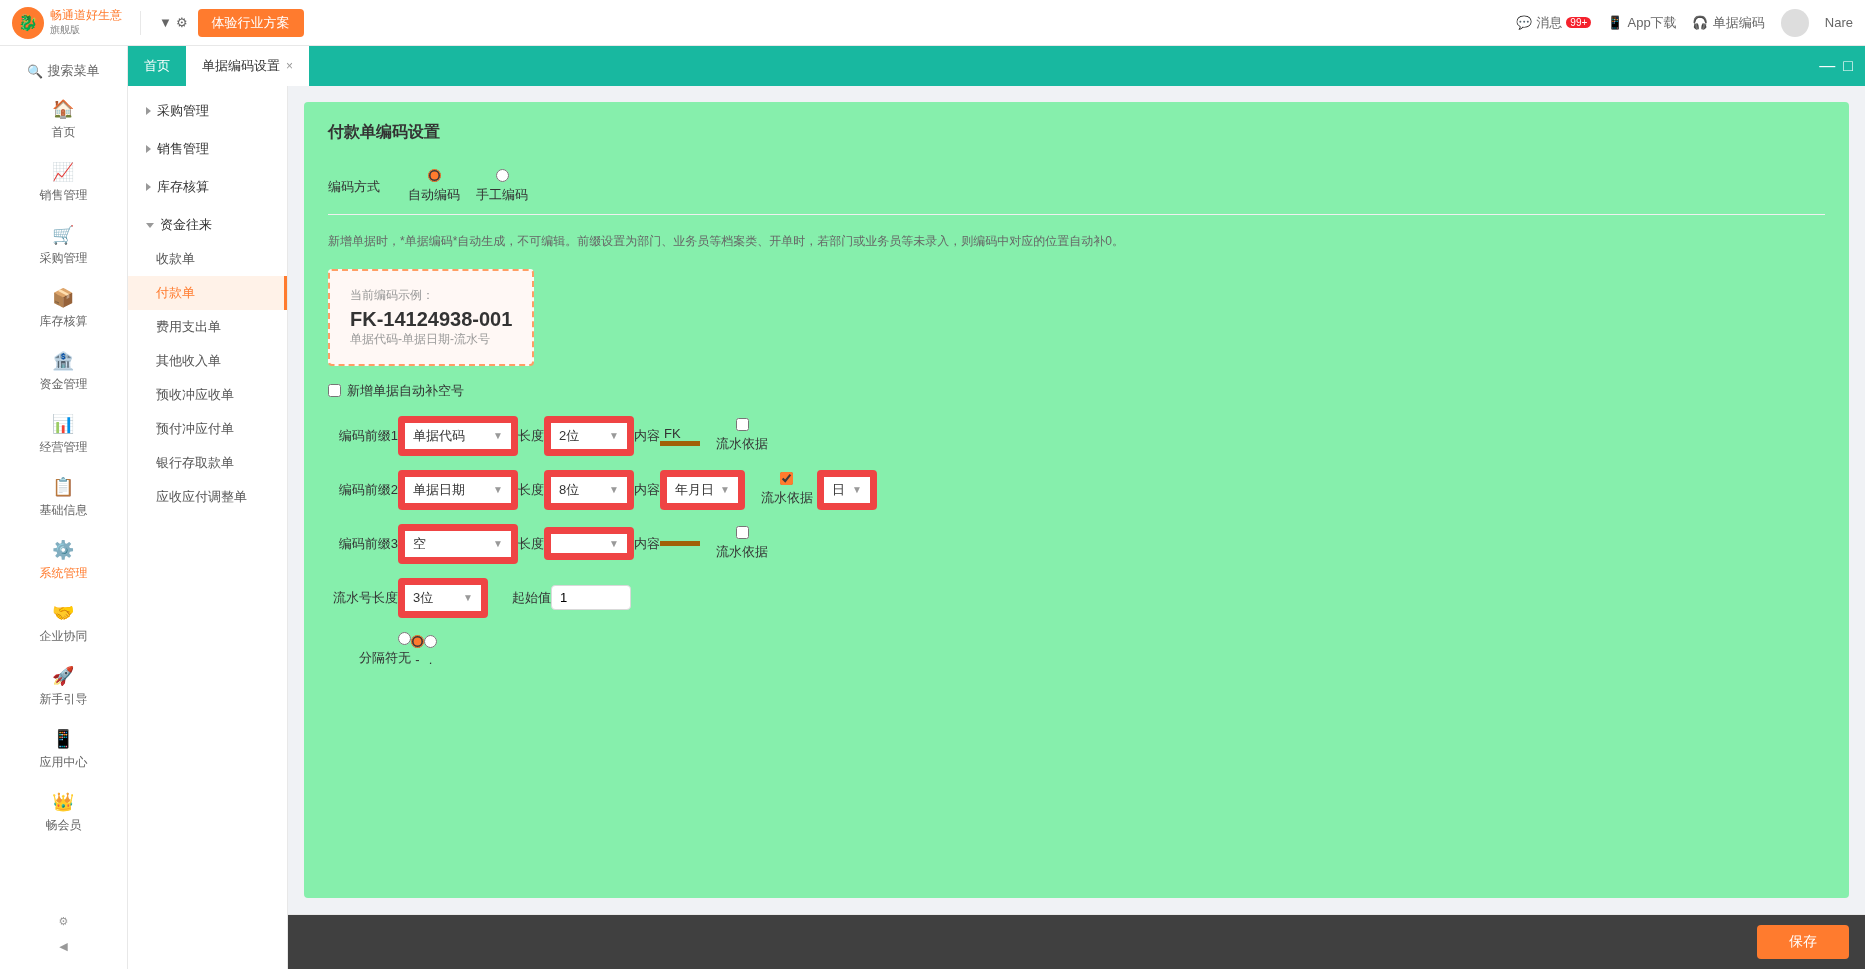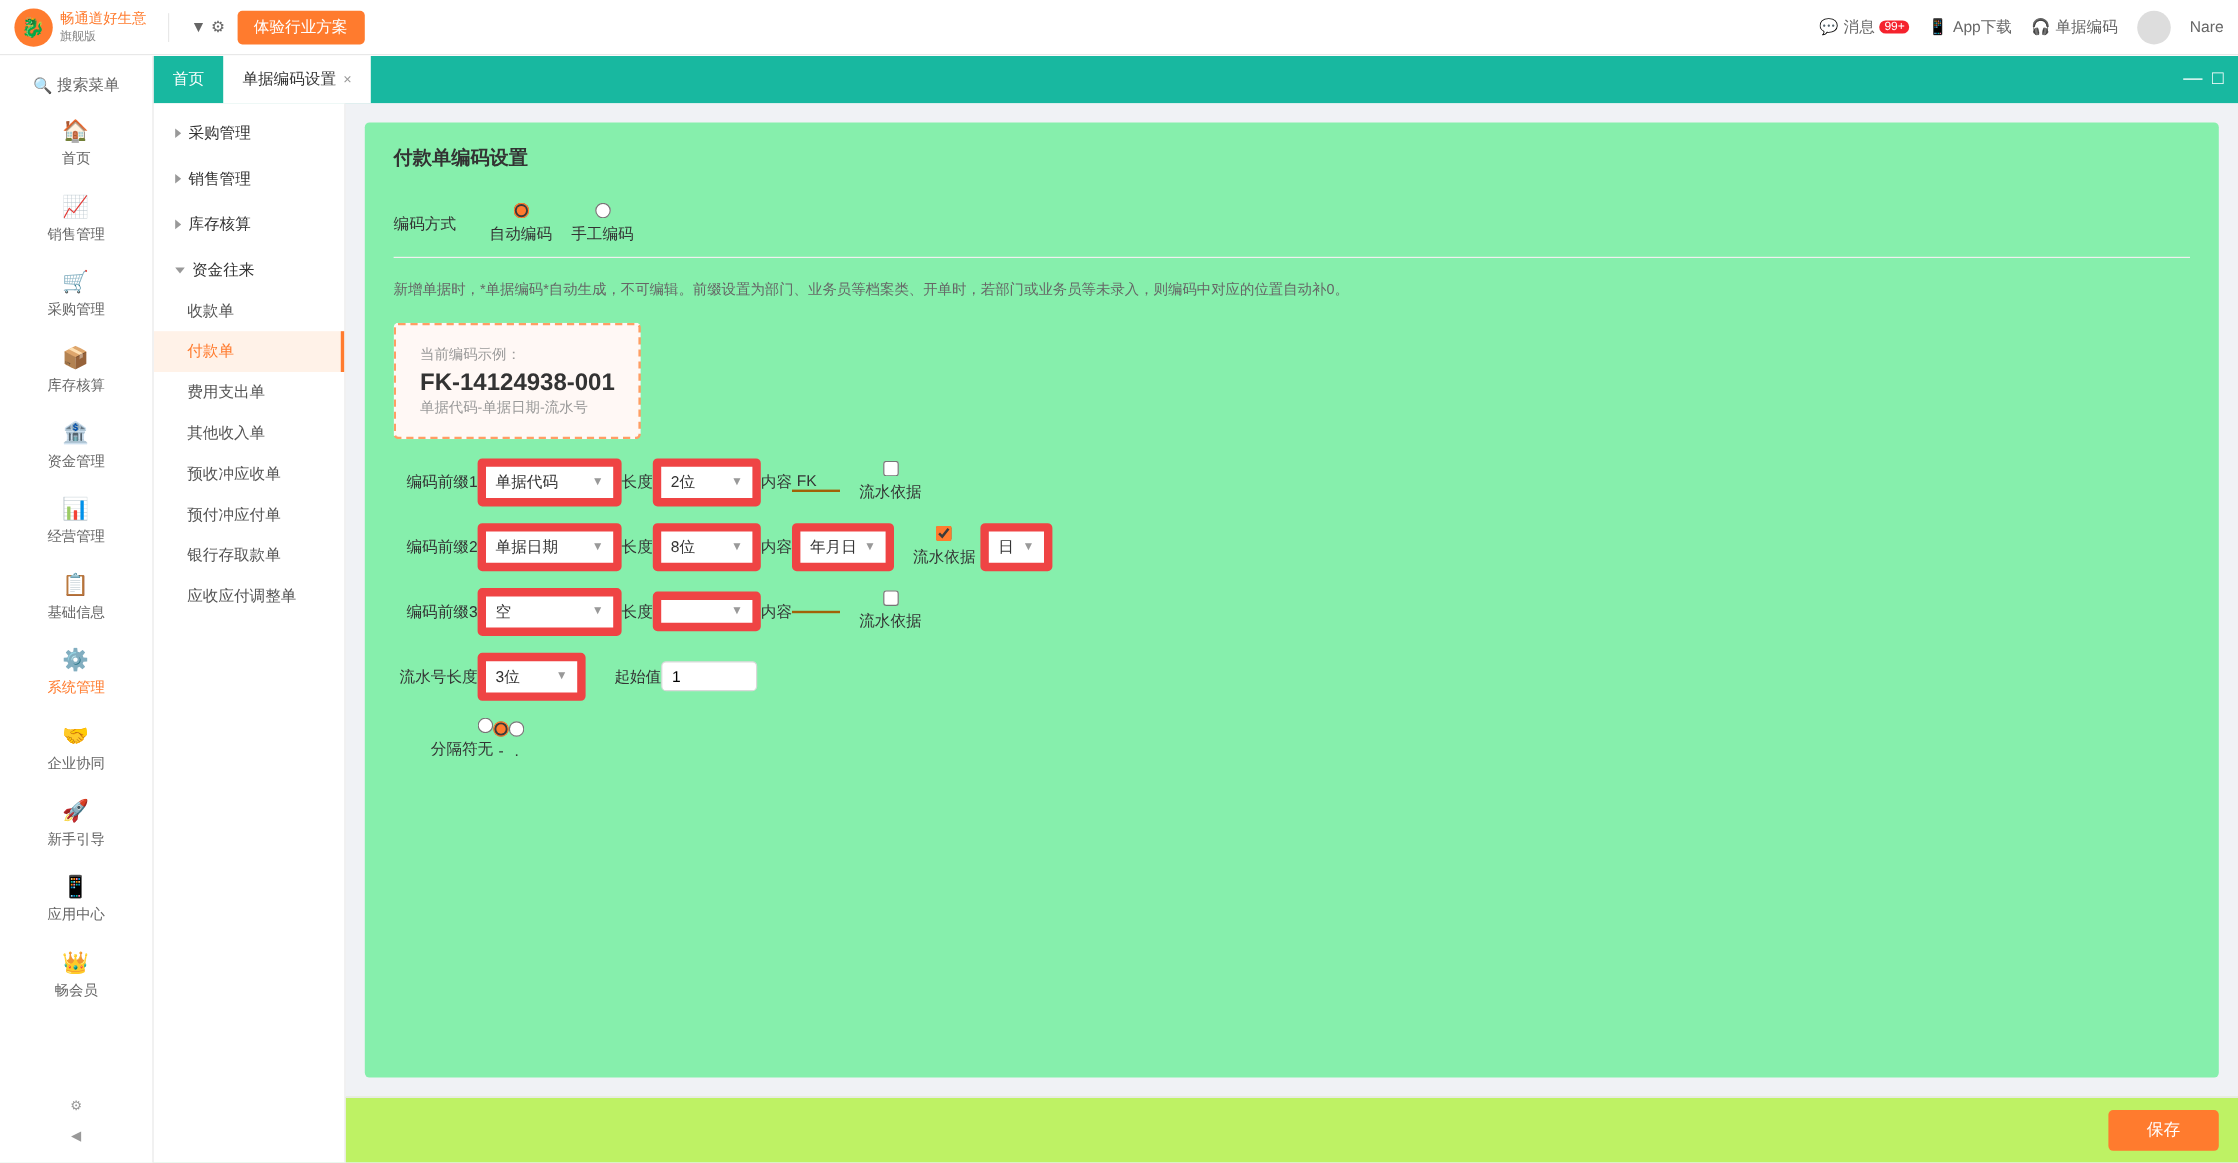--- a/index.html
+++ b/index.html
@@ -136,27 +136,27 @@
     .form-input {
       border: 1px solid #d9d9d9;
       border-radius: 4px;
       padding: 4px 8px;
       font-size: 13px;
       background: #fff;
       min-width: 80px;
       outline: none;
     }
     .content-label { font-size: 13px; color: #333; }
-    .content-value { font-size: 13px; color: #333; border-bottom: 2px solid #a16207; min-width: 40px; padding: 0 4px; }
+    .content-value { font-size: 13px; color: #333; border-bottom: 5px solid #a16207; min-width: 40px; padding: 0 4px; }
 
     
     .sep-row { display: flex; align-items: flex-end; gap: 0; margin-bottom: 14px; }
 
     
-    .footer { background: #bef264; border-top: 1px solid #e8e8e8; padding: 10px 16px; display: flex; justify-content: flex-end; }
+    .footer { background: #404040; border-top: 1px solid #e8e8e8; padding: 10px 16px; display: flex; justify-content: flex-end; }
     .save-btn { background: #ff7b2e; color: #fff; border: none; padding: 8px 32px; border-radius: 4px; cursor: pointer; font-size: 14px; }
 
     
     .submenu {
       width: 160px;
       background: #fff;
       border-right: 1px solid #e8e8e8;
       padding-top: 8px;
       flex-shrink: 0;
       overflow-y: auto;
@@ -363,20 +363,24 @@
             <div class="description">新增单据时，*单据编码*自动生成，不可编辑。前缀设置为部门、业务员等档案类、开单时，若部门或业务员等未录入，则编码中对应的位置自动补0。</div>
 
             
             <div class="preview-box">
               <div class="preview-label">当前编码示例：</div>
               <div class="preview-code">FK-14124938-001</div>
               <div class="preview-sub">单据代码-单据日期-流水号</div>
             </div>
 
             
+            <div class="checkbox-row">
+              <input type="checkbox" style="">
+              <span>新增单据自动补空号</span>
+            </div>
 
             
             <div class="form-row">
               <span class="form-label">编码前缀1</span>
               <div class="form-select form-select-wide">
                 <span>单据代码</span>
                 <span class="select-arrow">▼</span>
               </div>
               <span class="form-label" style="width:auto;">长度</span>
               <div class="form-select">

